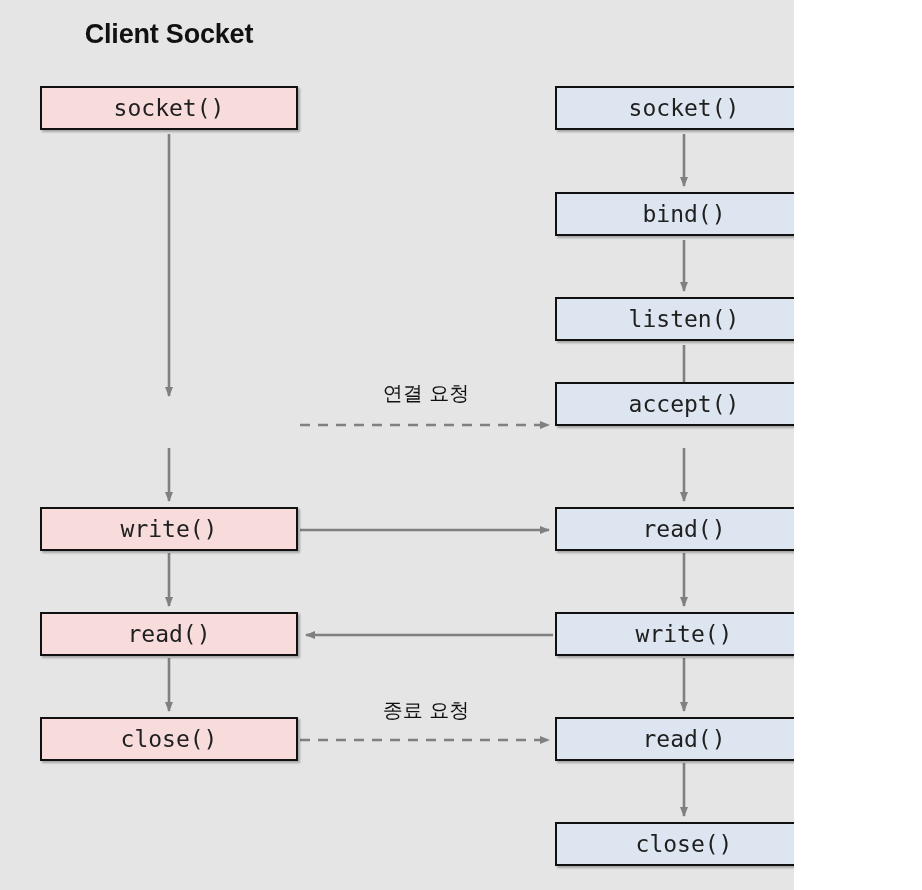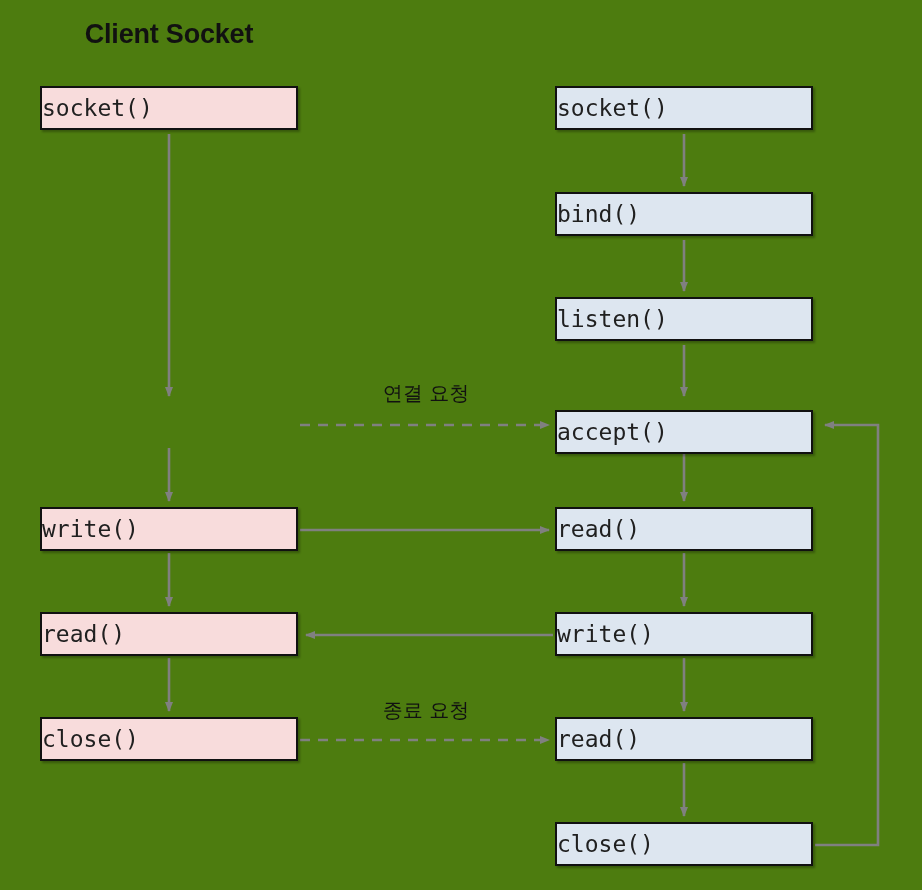--- a/index.html
+++ b/index.html
@@ -5,23 +5,23 @@
   html, body {
     margin: 0;
     padding: 0;
     background: #ffffff;
   }
   body {
     font-family: "Liberation Sans", "DejaVu Sans", sans-serif;
   }
   #canvas {
     position: relative;
-    width: 922px;
+    width: 794px;
     height: 890px;
-    background: #4d7c0f;
+    background: #e5e5e5;
     overflow: hidden;
   }
   .col-title {
     position: absolute;
     text-align: center;
     font-family: "Liberation Sans", "DejaVu Sans", sans-serif;
     font-weight: bold;
     font-size: 27px;
     line-height: 32px;
     color: #111111;
@@ -32,20 +32,21 @@
   #title-server { left: 555px; top: 18px; width: 258px; }
 
   .node {
     position: absolute;
     width: 258px;
     height: 44px;
     box-sizing: border-box;
     border: 2.5px solid #111111;
     display: flex;
     align-items: center;
+    justify-content: center;
     font-family: "DejaVu Sans Mono", "Liberation Mono", monospace;
     font-size: 23px;
     color: #202020;
     box-shadow: 2px 2px 2px rgba(0,0,0,0.28);
   }
   .node.client { background: #f8dcdc; left: 40px; }
   .node.server { background: #dde6f0; left: 555px; }
 
   .svg-layer {
     position: absolute;
@@ -130,21 +131,21 @@
 
   <div class="node server" style="top:86px">
     <span>socket()</span>
   </div>
   <div class="node server" style="top:297px">
     <span>listen()</span>
   </div>
   <div class="node server" style="top:192px">
     <span>bind()</span>
   </div>
-  <div class="node server" style="top:410px">
+  <div class="node server" style="top:382px">
     <span>accept()</span>
   </div>
   <div class="node server" style="top:507px">
     <span>read()</span>
   </div>
   <div class="node server" style="top:612px">
     <span>write()</span>
   </div>
   <div class="node server" style="top:717px">
     <span>read()</span>

